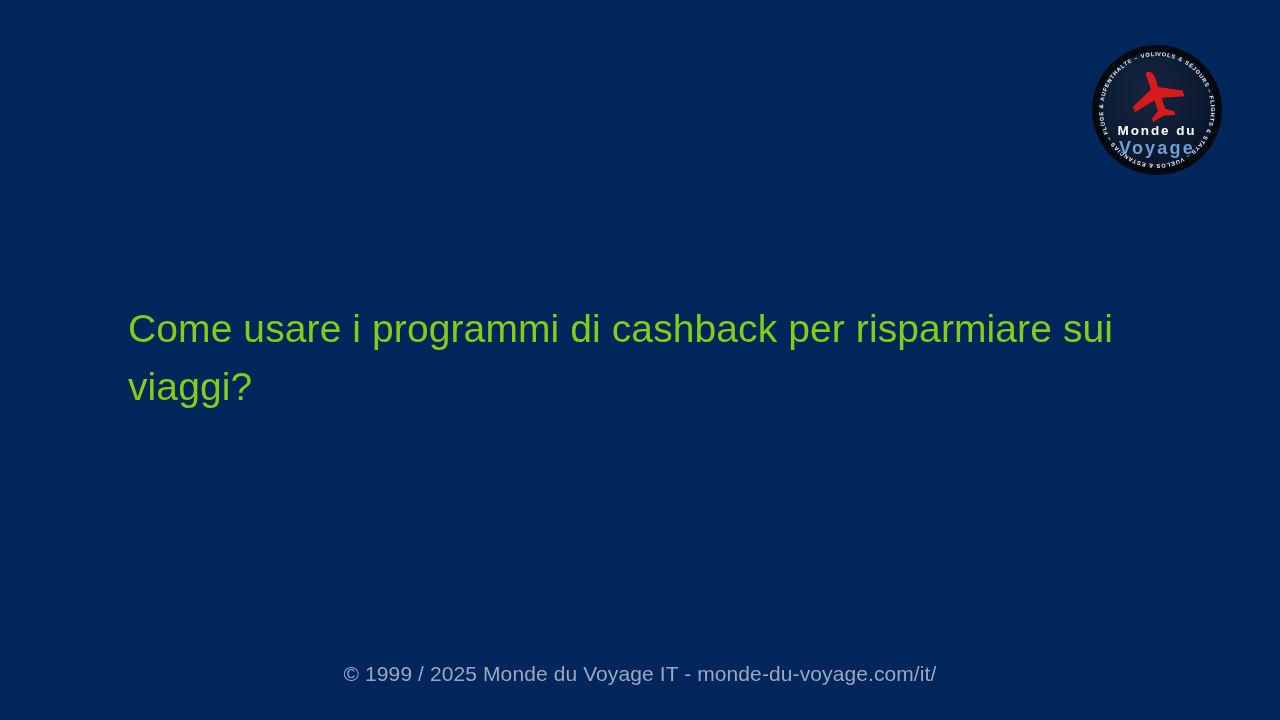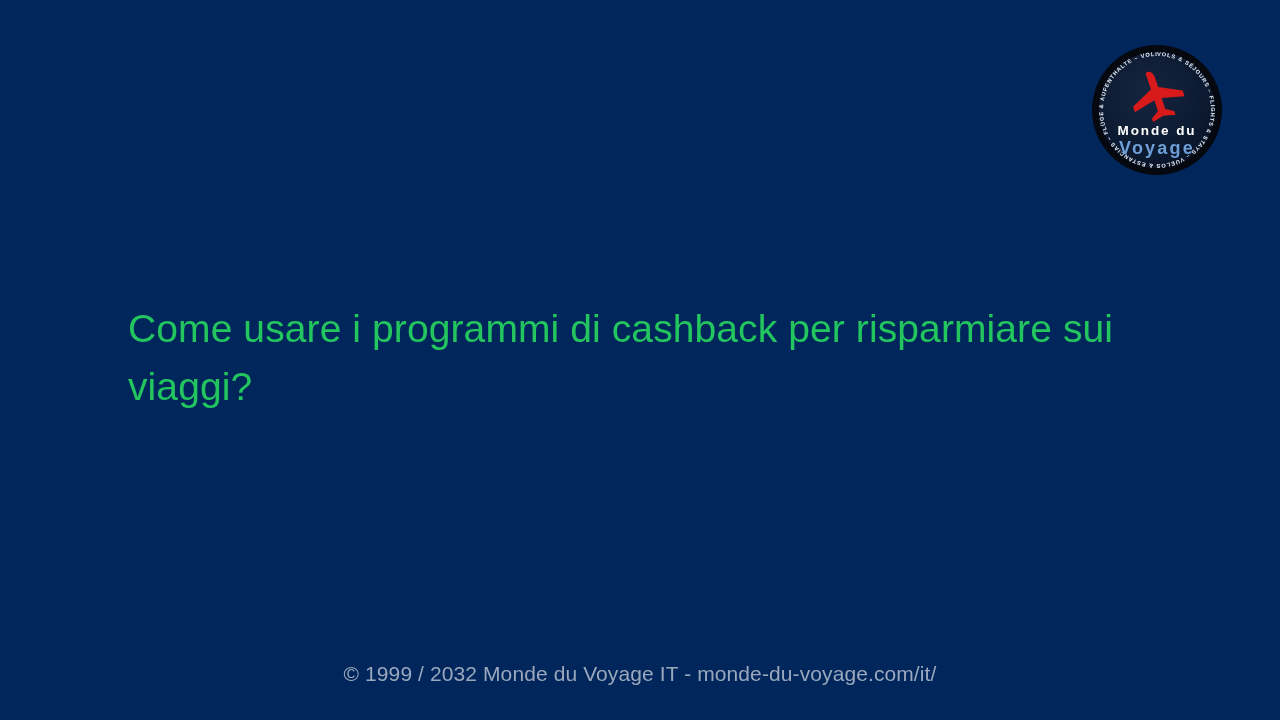--- a/index.html
+++ b/index.html
@@ -36,21 +36,21 @@
   }
 
   
   .title {
     position: absolute;
     left: 128px;
     top: 300px;
     width: 1010px;
     font-size: 39px;
     line-height: 58px;
-    color: #22c55e;
+    color: #84cc16;
     font-weight: 400;
     letter-spacing: 0.1px;
   }
 
   
   .footer {
     position: absolute;
     left: 0;
     top: 660px;
     width: 1280px;
@@ -98,21 +98,21 @@
   }
 </style>
 </head>
 <body>
 
 <div class="slide">
 
 
   <div class="title">Come usare i programmi di cashback per risparmiare sui viaggi?</div>
 
-  <div class="footer">© 1999 / 2032 Monde du Voyage IT - monde-du-voyage.com/it/</div>
+  <div class="footer">© 1999 / 2025 Monde du Voyage IT - monde-du-voyage.com/it/</div>
 
   <div class="logo">
     <svg viewBox="0 0 132 132" xmlns="http://www.w3.org/2000/svg" aria-hidden="true">
       <defs>
         <path id="ringPath" d="M 66,66 m 0,-54 a 54,54 0 1,1 0,108 a 54,54 0 1,1 0,-108"></path>
         <radialGradient id="discGrad" cx="42%" cy="36%" r="78%">
           <stop offset="0%" stop-color="#16253f"></stop>
           <stop offset="62%" stop-color="#0c1a31"></stop>
           <stop offset="100%" stop-color="#060f20"></stop>
         </radialGradient>

